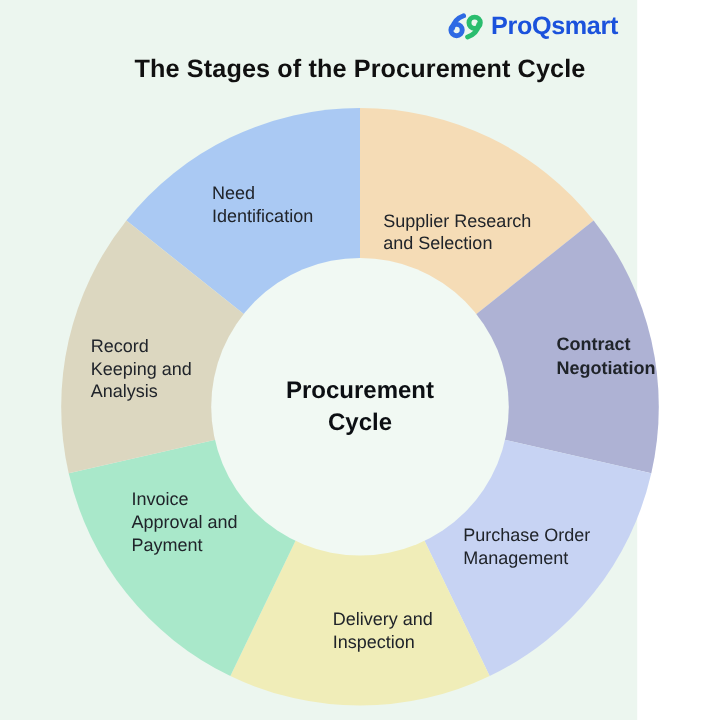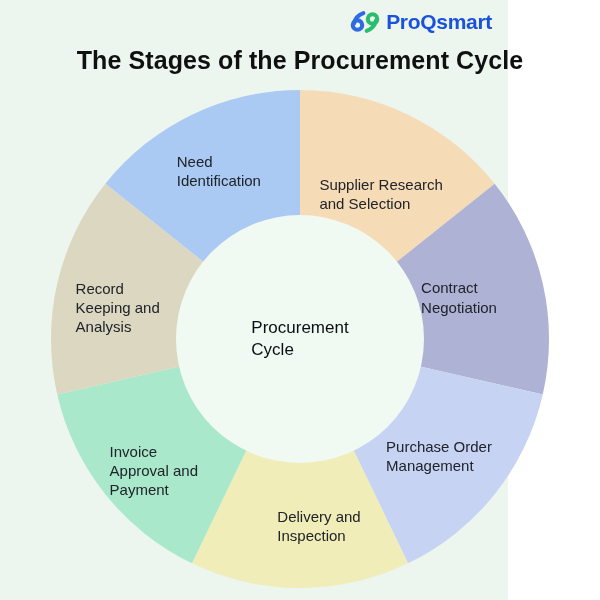--- a/index.html
+++ b/index.html
@@ -5,60 +5,61 @@
   html, body { margin: 0; padding: 0; }
   body {
     width: 600px; height: 600px;
     font-family: "Liberation Sans", "DejaVu Sans", sans-serif;
     overflow: hidden;
   }
   .canvas {
     position: relative;
     width: 508px; height: 600px;
     background: var(--bg, #ecf6ef);
+    padding-left: 23px;
   }
   .logo {
     position: absolute;
     top: 9px; right: 16px;
     display: flex; align-items: center; gap: 5px;
   }
   .logo-text {
     font-size: 21px;
     font-weight: 700;
     letter-spacing: -0.3px;
     color: var(--logo-text, #1b52dc);
   }
   .page-title {
     position: absolute;
     top: 46px; left: 0;
     width: 600px;
     text-align: center;
-    font-size: 25px;
+    font-size: 21px;
     font-weight: 700;
     color: var(--title-color, #101010);
     letter-spacing: 0.1px;
   }
   .chart-svg { position: absolute; left: 0; top: 0; }
   .seg-label {
     position: absolute;
     transform: translate(-50%, -50%);
     text-align: left;
     font-size: 15px;
     font-weight: 500;
     line-height: 1.28;
     color: var(--label-color, #20242a);
     white-space: nowrap;
     pointer-events: none;
   }
   .center-label {
     position: absolute;
     transform: translate(-50%, -50%);
-    text-align: left;
-    font-size: 17px;
-    font-weight: 400;
+    text-align: center;
+    font-size: 20px;
+    font-weight: 700;
     line-height: 1.3;
     color: var(--center-color, #0c0f13);
     white-space: nowrap;
   }
 </style>
 </head>
 <body>
 
 <div class="canvas">
 
@@ -83,22 +84,22 @@
         <path d="M 300 339 L 408.04 563.34 A 249 249 0 0 1 191.96 563.34 Z" fill="#f0edb8"></path>
         <path d="M 300 339 L 191.96 563.34 A 249 249 0 0 1 57.24 394.41 Z" fill="#a9e8ca"></path>
         <path d="M 300 339 L 57.24 394.41 A 249 249 0 0 1 105.32 183.75 Z" fill="#dcd7c0"></path>
       </g>
     <circle id="donut-hole" cx="300" cy="339" r="124" fill="#f1f9f3"></circle>
   </svg>
 
   <div id="labels-layer">
       <div class="seg-label" style="left: 218.864px; top: 170.519px;">Need<br>Identification</div>
       <div class="seg-label" style="left: 381.136px; top: 170.519px; margin-top: 23px;">Supplier Research<br>and Selection</div>
-      <div class="seg-label" style="left: 459px; top: 297.388px;">Contract<br>Negotiation</div>
+      <div class="seg-label" style="left: 505px; top: 297.388px; font-weight: bold;">Contract<br>Negotiation</div>
       <div class="seg-label" style="left: 439px; top: 455.593px;">Purchase Order<br>Management</div>
       <div class="seg-label" style="left: 300px; top: 526px; margin-left: 19px;">Delivery and<br>Inspection</div>
-      <div class="seg-label" style="left: 153.798px; top: 471px;">Invoice<br>Approval and<br>Payment</div>
+      <div class="seg-label" style="left: 153.798px; top: 436px;">Invoice<br>Approval and<br>Payment</div>
       <div class="seg-label" style="left: 117.688px; top: 308px;">Record<br>Keeping and<br>Analysis</div>
     </div>
 
   <div class="center-label" id="center-label" style="left: 300px; top: 339px;">Procurement<br>Cycle</div>
 
 </div>
 
 </body></html>

